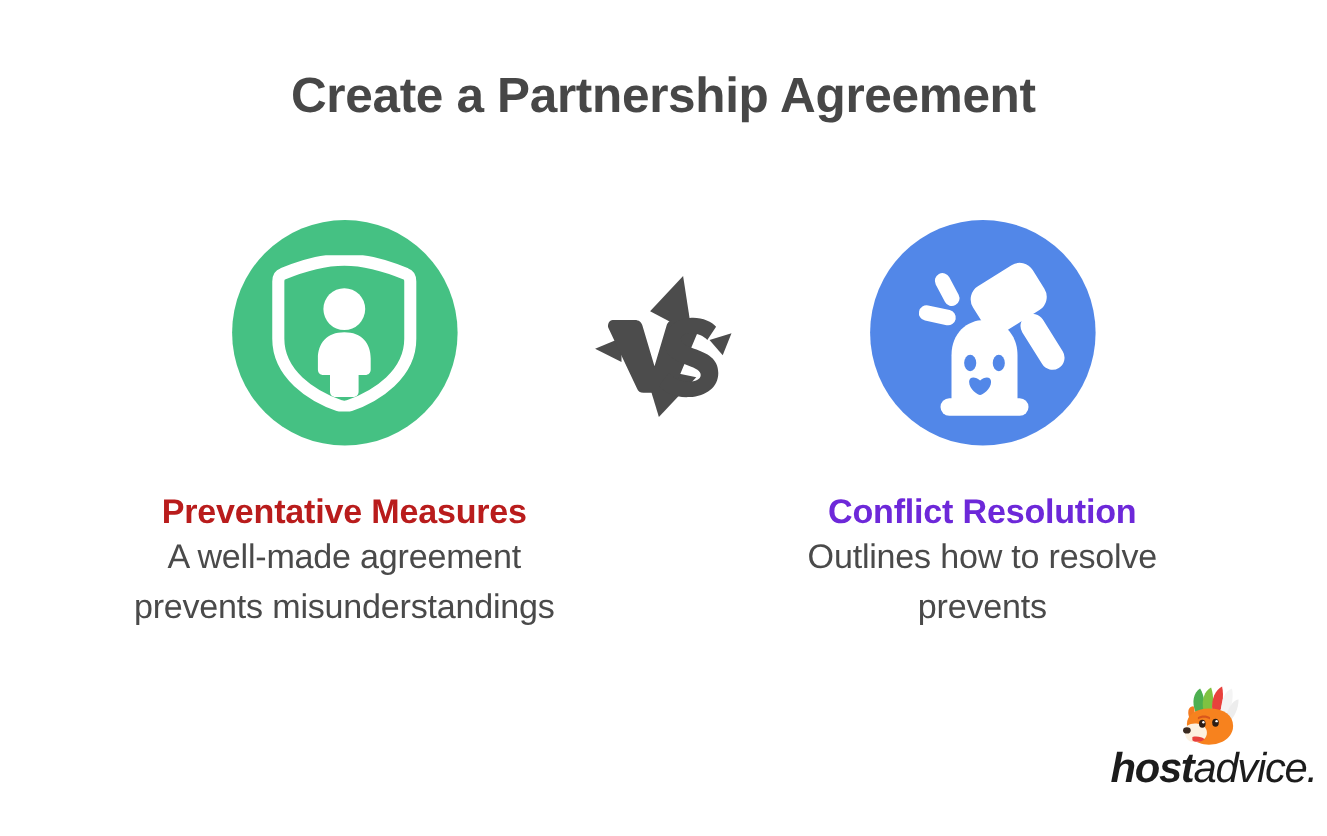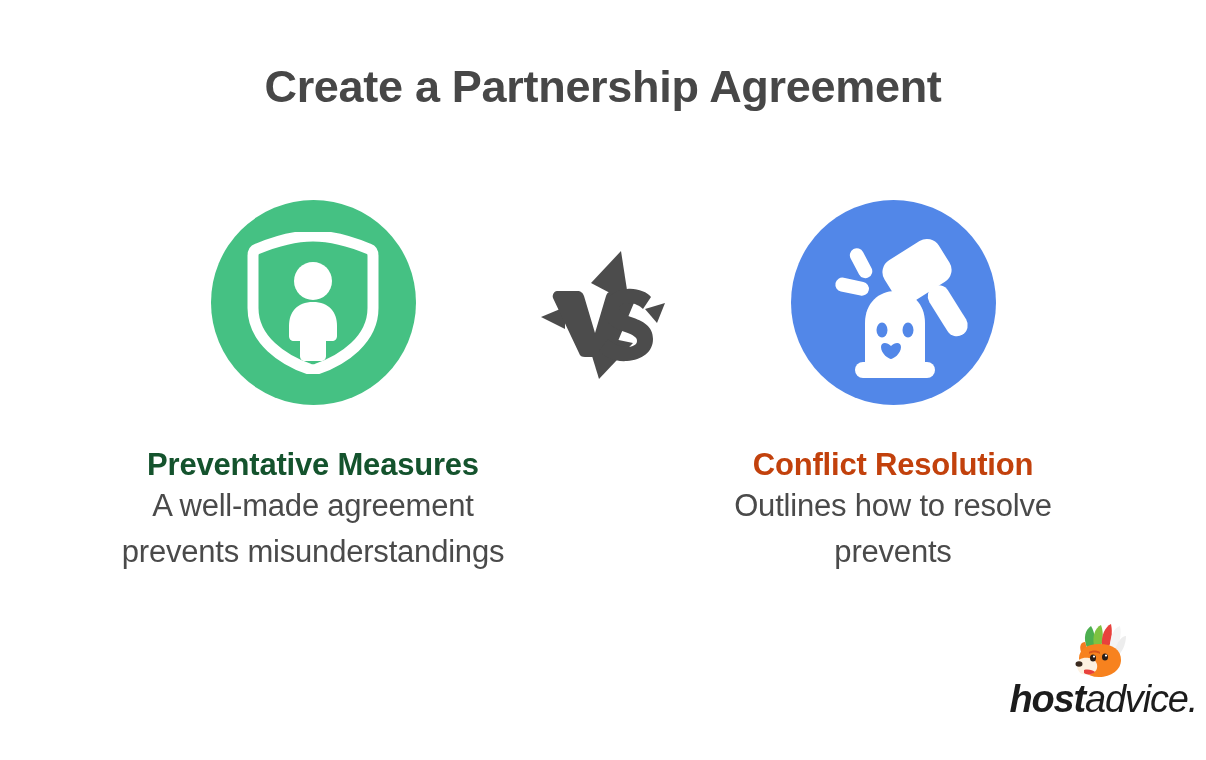--- a/index.html
+++ b/index.html
@@ -76,22 +76,22 @@
 
   
   .col-heading {
     margin-top: 42px;
     font-size: 31px;
     font-weight: bold;
     line-height: 1.15;
     text-align: center;
     letter-spacing: -0.2px;
   }
-  .heading-green { color: #14532d; }
-  .heading-blue  { color: #c2410c; }
+  .heading-green { color: #b91c1c; }
+  .heading-blue  { color: #6d28d9; }
 
   
   .col-body {
     font-size: 31px;
     font-weight: 400;
     color: #4a4a4a;
     text-align: center;
     line-height: 1.48;
     letter-spacing: -0.2px;
     max-width: 420px;

